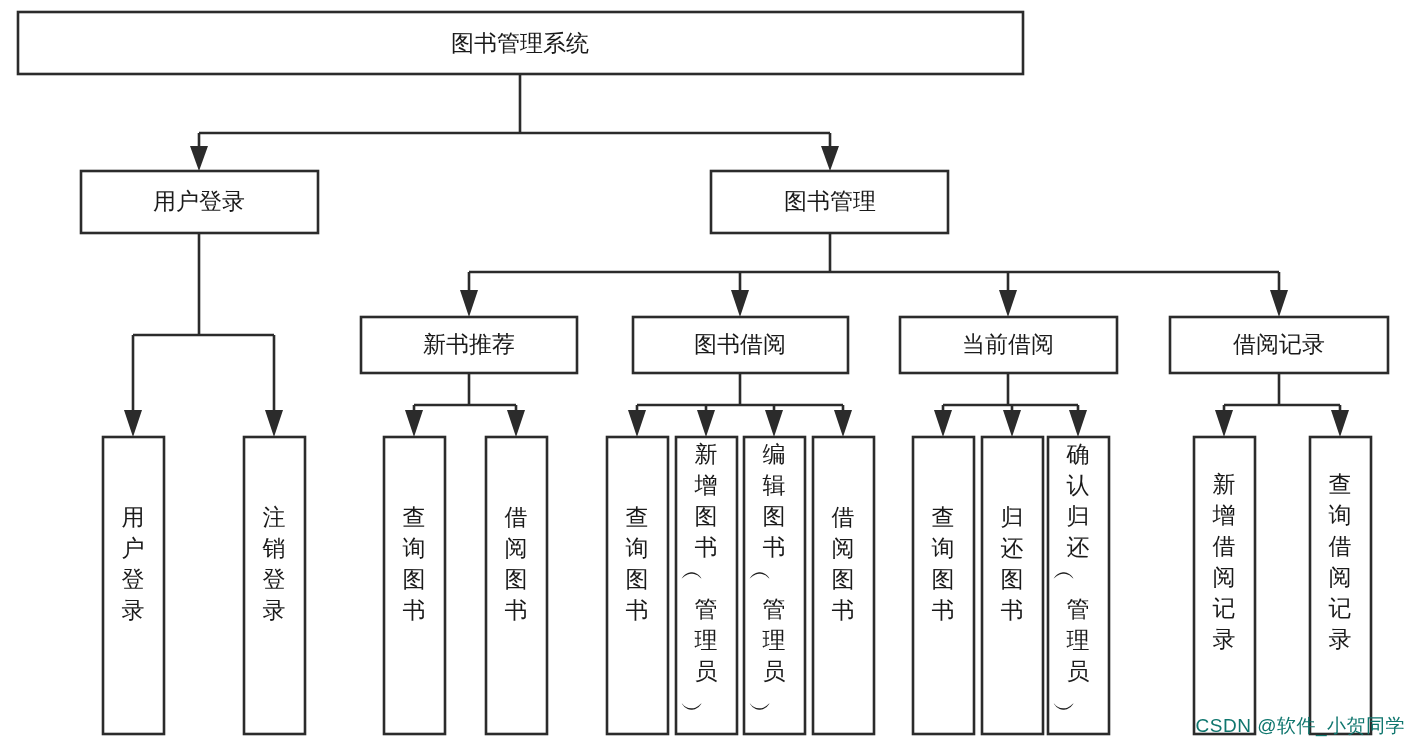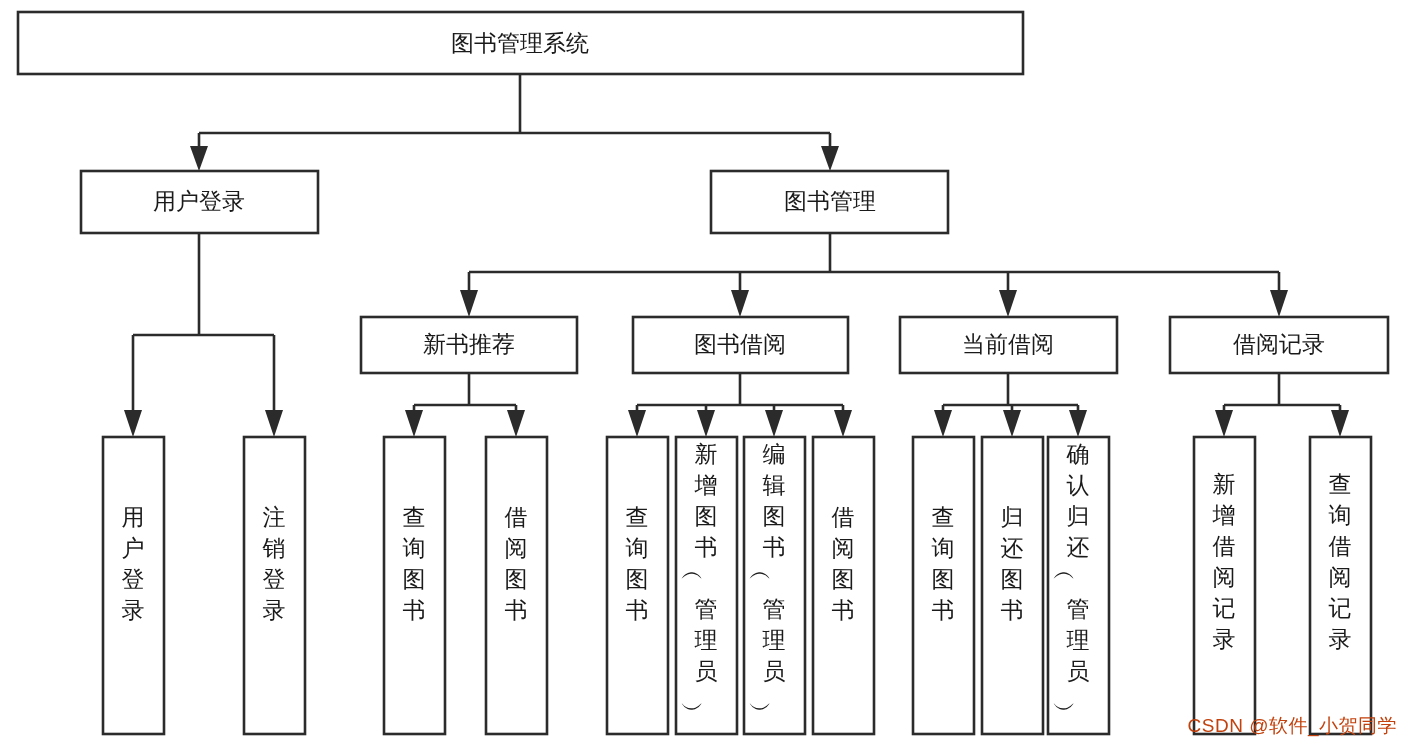--- a/index.html
+++ b/index.html
@@ -51,25 +51,25 @@
     dominant-baseline: middle;
   }
   .node-label-v {
     font-family: "Liberation Sans", "DejaVu Sans", sans-serif;
     font-size: 23px;
     fill: #1a1a1a;
     text-anchor: middle;
   }
   .watermark {
     position: absolute;
-    right: 8px;
+    right: 0;
     bottom: 8px;
     font-family: "Liberation Sans", "DejaVu Sans", sans-serif;
     font-size: 19px;
-    color: #c2410c;
+    color: #0f766e;
     letter-spacing: 0.5px;
     white-space: nowrap;
     user-select: none;
     margin-top: 29px;
   }
 </style>
 </head>
 <body>
 
 <div id="diagram-root">

